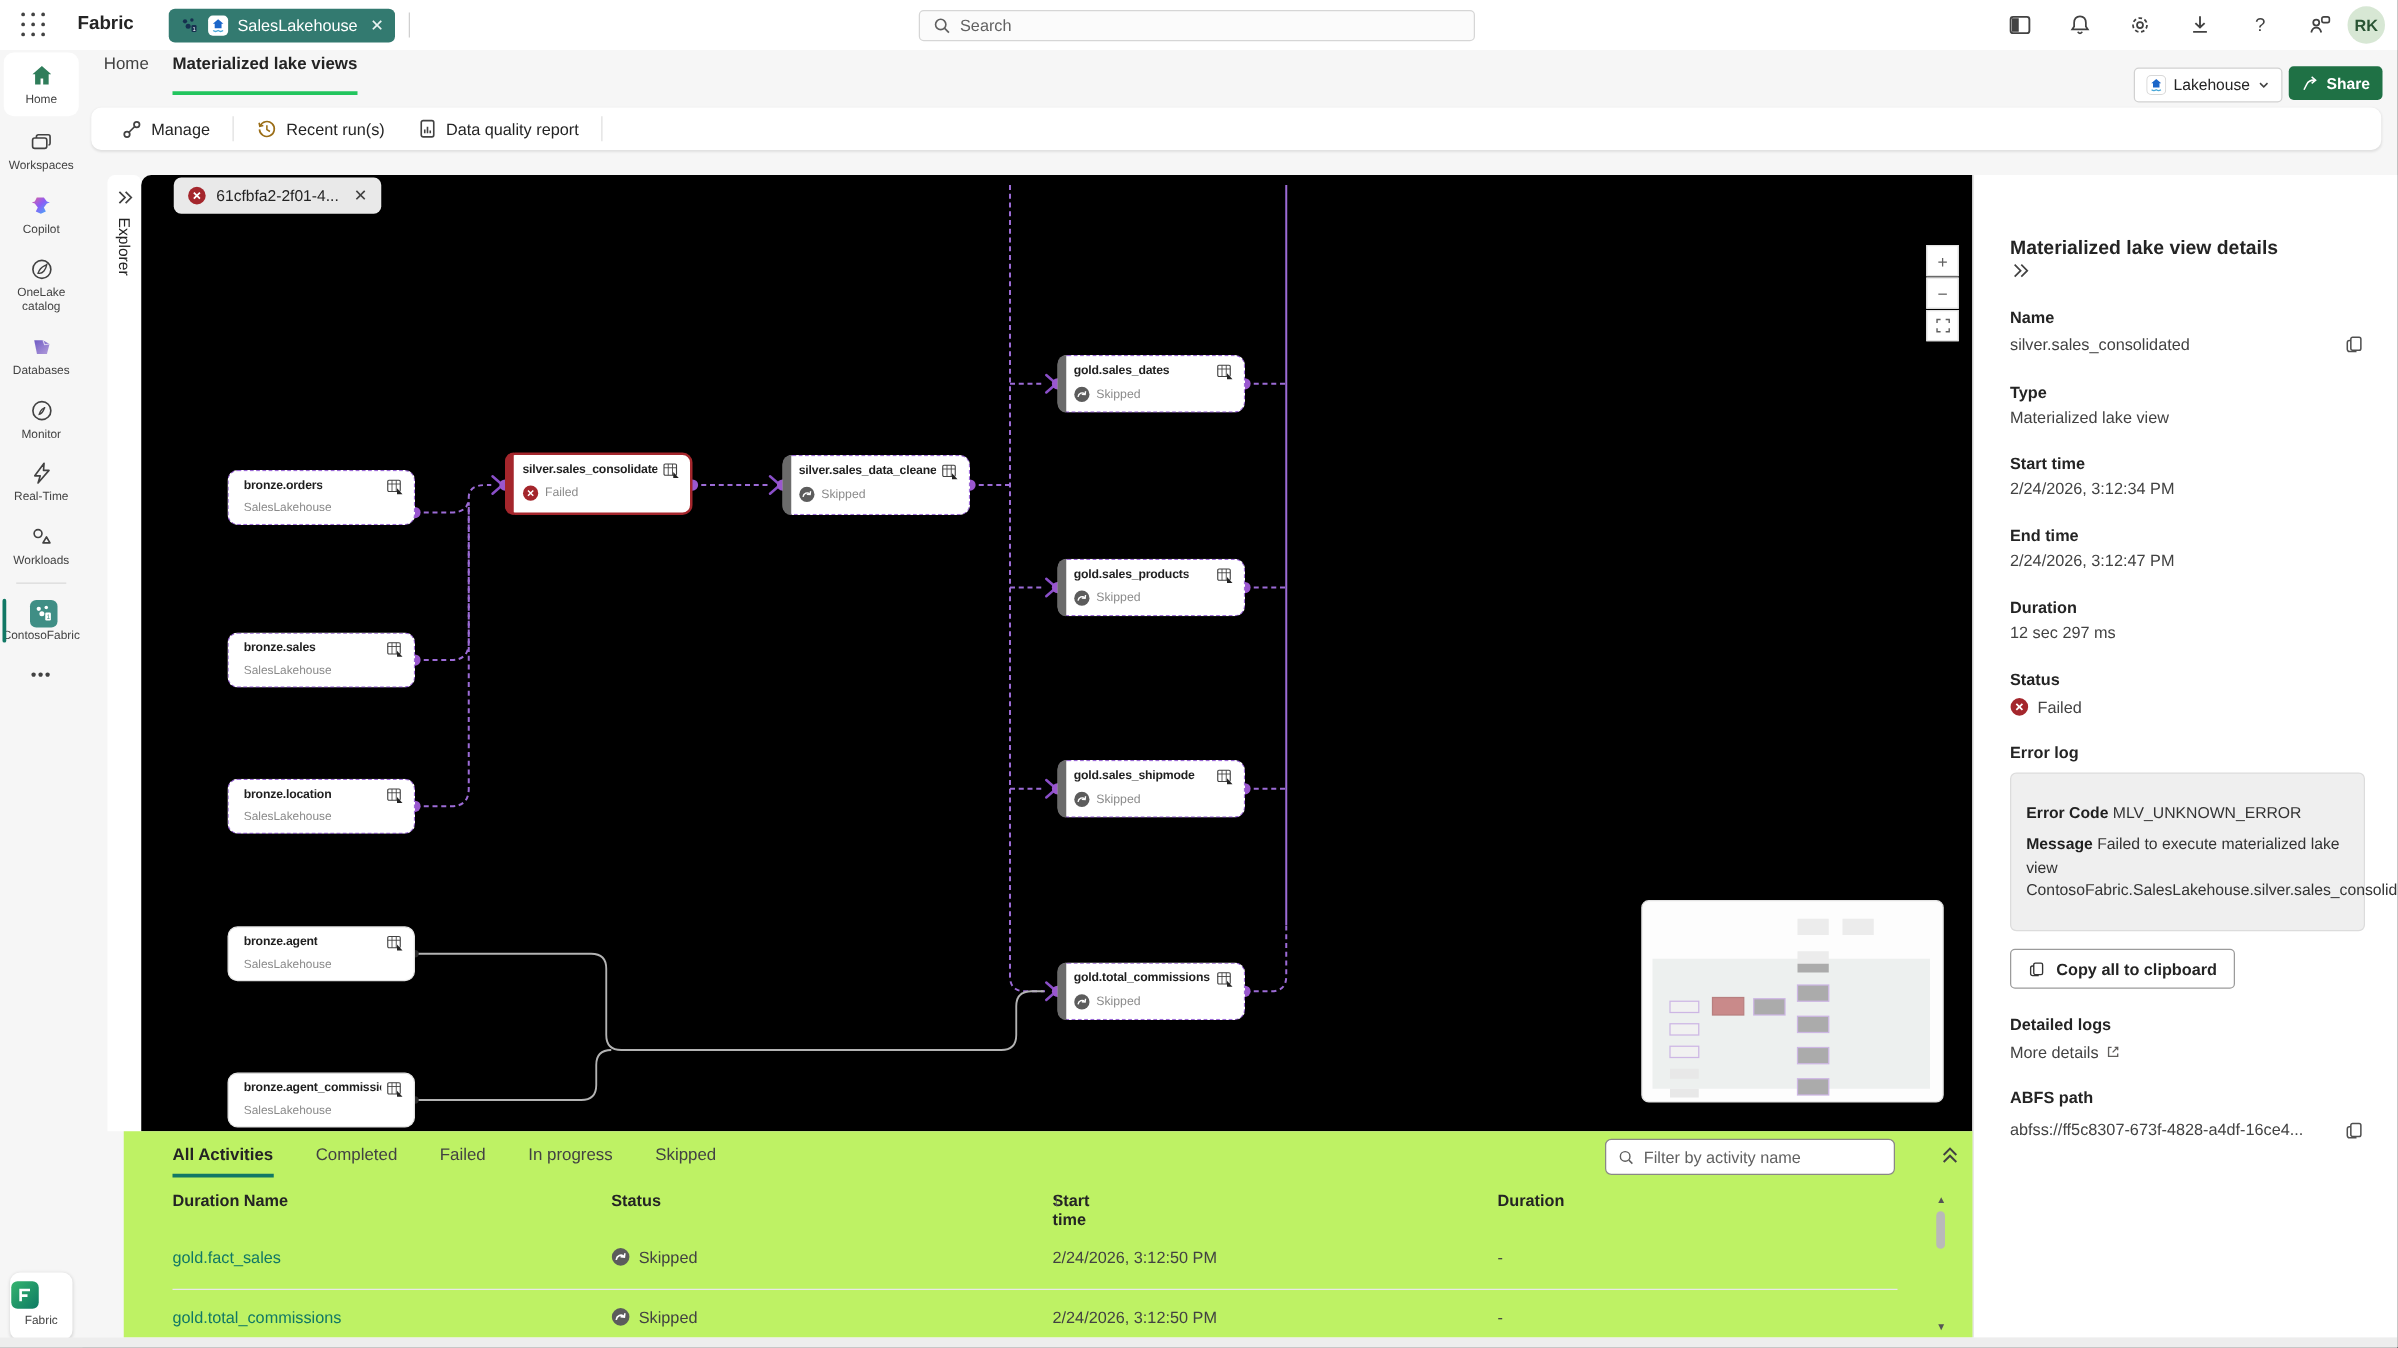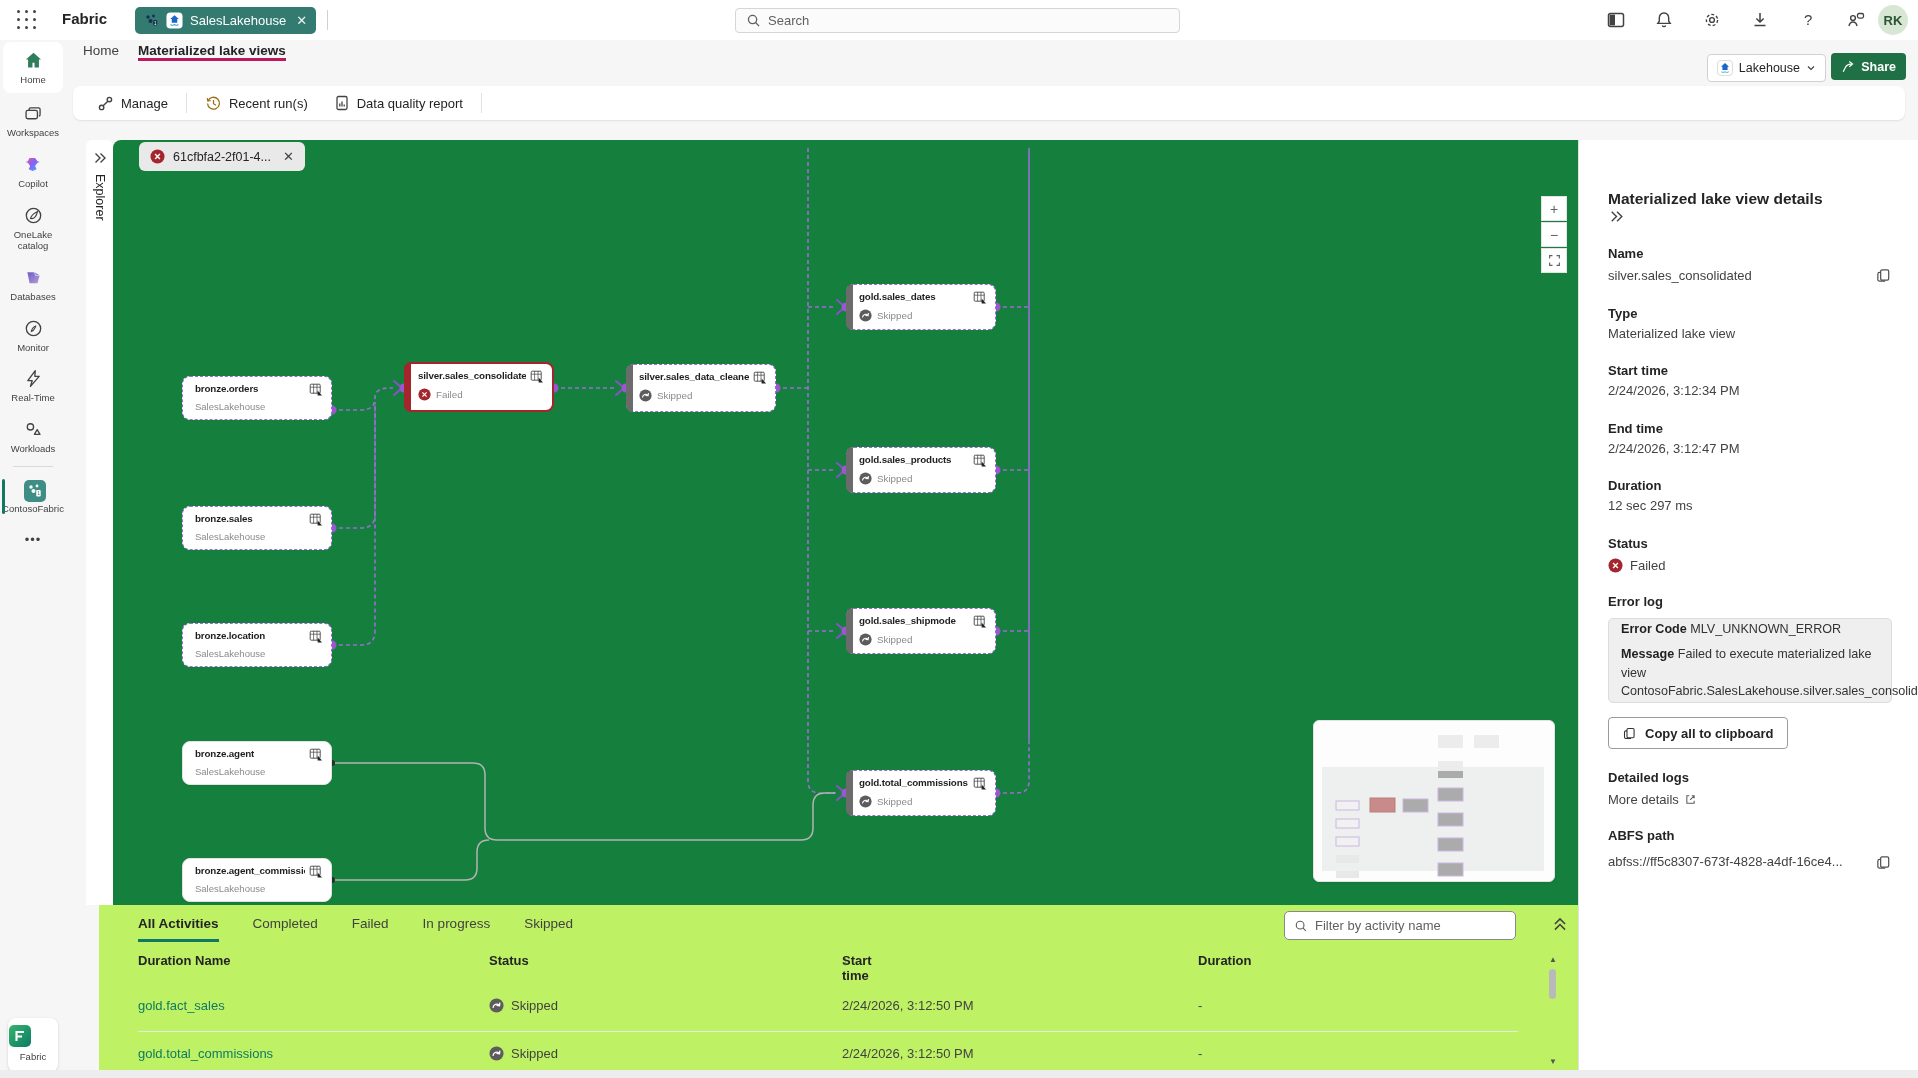--- a/index.html
+++ b/index.html
@@ -33,36 +33,36 @@
   .railitem.active-ws::before{content:"";position:absolute;left:2px;top:8px;bottom:8px;width:3px;
           border-radius:2px;background:#117865;}
   .raildiv{width:40px;height:1px;background:#d9d9d9;margin:4px auto;}
   .railmore{font-size:13px;color:#424242;letter-spacing:1px;padding:10px 0;text-align:center;cursor:pointer;}
   .fabbottom{position:absolute;left:8px;bottom:6px;width:50px;height:54px;background:#fff;border-radius:8px;
              box-shadow:0 1px 3px rgba(0,0,0,.15);text-align:center;padding-top:6px;box-sizing:border-box;cursor:pointer;}
   .fabbottom .rlb{font-size:9.5px;color:#424242;margin-top:3px;}
   
   .pagetabs{position:absolute;left:66px;top:40px;right:0;height:28px;}
   .ptab{position:absolute;top:3px;font-size:13.5px;color:#424242;cursor:pointer;}
-  .ptab.active{font-weight:700;color:#242424;border-bottom:3px solid #be185d;padding-bottom:0;}
+  .ptab.active{font-weight:700;color:#242424;border-bottom:3px solid #22c55e;padding-bottom:15px;}
   .lakebtn{position:absolute;right:92px;top:54px;height:26px;background:#fff;border:1px solid #d1d1d1;
            border-radius:4px;display:flex;align-items:center;gap:6px;padding:0 9px;font-size:12.5px;cursor:pointer;}
   .sharebtn{position:absolute;right:12px;top:53px;height:27px;background:#1f7145;border-radius:4px;color:#fff;
             display:flex;align-items:center;gap:6px;padding:0 10px;font-size:12.5px;font-weight:600;cursor:pointer;}
   
   .toolbar{position:absolute;left:73px;top:86px;width:1832px;height:34px;background:#fff;border-radius:8px;
            box-shadow:0 1px 2px rgba(0,0,0,.09);display:flex;align-items:center;padding-left:16px;box-sizing:border-box;gap:10px;}
   .tbtn{display:flex;align-items:center;gap:7px;font-size:13px;color:#242424;padding:4px 8px;border-radius:4px;cursor:pointer;}
   .tsep{width:1px;height:20px;background:#e0e0e0;}
   
   .explorer{position:absolute;left:86px;top:140px;width:27px;height:765px;background:#fff;border-radius:6px 6px 0 0;}
   .explorer .exbtn{margin:10px auto 8px;width:16px;height:16px;cursor:pointer;}
   .exlabel{writing-mode:vertical-rl;font-size:12.5px;color:#242424;margin:6px auto;height:70px;}
   
-  .canvas{position:absolute;left:113px;top:140px;width:1465px;height:765px;background:#15803d;border-radius:8px 0 0 0;overflow:hidden;}
+  .canvas{position:absolute;left:113px;top:140px;width:1465px;height:765px;background:#000000;border-radius:8px 0 0 0;overflow:hidden;}
   .runchip{position:absolute;left:26px;top:2px;height:29px;background:#e9e9e9;border-radius:6px;display:flex;
            align-items:center;gap:8px;padding:0 11px;font-size:12.5px;color:#242424;cursor:pointer;}
   .runchip .close{color:#424242;font-size:13px;margin-left:4px;}
   .edges{position:absolute;left:0;top:0;}
   .pdash{stroke:#9c6bd6;stroke-width:1.6;fill:none;stroke-dasharray:4 3;}
   .psolid{stroke:#9c6bd6;stroke-width:1.6;fill:none;}
   .parrow{stroke:#8a4fc8;stroke-width:2;fill:none;stroke-linecap:round;stroke-linejoin:round;}
   .pgray{stroke:#b3b3b3;stroke-width:1.5;fill:none;}
   .pdot{fill:#9a57cf;}  .bdot{fill:#2b2b2b;}
   .node{position:absolute;width:150px;background:#fff;border:1.4px dashed #9c6bd6;border-radius:8px;
@@ -83,21 +83,21 @@
   .cvcopy{position:absolute;left:1878px;top:148px;width:19px;height:19px;cursor:pointer;}
   
   .dpanel{position:absolute;left:1578px;top:140px;width:340px;height:930px;background:#fff;
           border-left:1px solid #e0e0e0;box-sizing:border-box;padding:50px 26px 0 29px;}
   .dtitle{font-size:15.5px;font-weight:700;display:flex;justify-content:space-between;align-items:flex-start;flex-direction:column;}
   .dlbl{font-size:13px;font-weight:700;color:#242424;margin-top:21px;}
   .dval{font-size:13px;color:#424242;margin-top:6px;line-height:1.35;}
   .drow{display:flex;justify-content:space-between;align-items:center;}
   .cicon{width:17px;height:17px;cursor:pointer;flex:none;}
   .statusrow{display:flex;align-items:center;gap:7px;margin-top:7px;font-size:13px;color:#424242;}
-  .errbox{margin-top:9px;background:#efefef;border:1px solid #dcdcdc;border-radius:5px;padding:1px 12px;
+  .errbox{margin-top:9px;background:#efefef;border:1px solid #dcdcdc;border-radius:5px;padding:22px 12px;
           font-size:12.6px;color:#333;line-height:1.5;}
   .errbox b{color:#1f1f1f;}
   .copyall{margin-top:14px;height:30px;background:#fff;border:1px solid #9b9b9b;border-radius:4px;
            display:inline-flex;align-items:center;gap:8px;padding:0 13px;font-size:13px;font-weight:600;cursor:pointer;}
   .morelink{display:flex;align-items:center;gap:5px;font-size:13px;color:#424242;margin-top:7px;cursor:pointer;width:max-content;}
   
   .bpanel{position:absolute;left:99px;top:905px;width:1479px;height:165px;background:#bef264;}
   .btabs{position:absolute;left:39px;top:11px;display:flex;gap:34px;font-size:13.5px;color:#424242;}
   .btab{padding-bottom:8px;cursor:pointer;}
   .btab.active{font-weight:700;color:#242424;border-bottom:3px solid #117865;}

